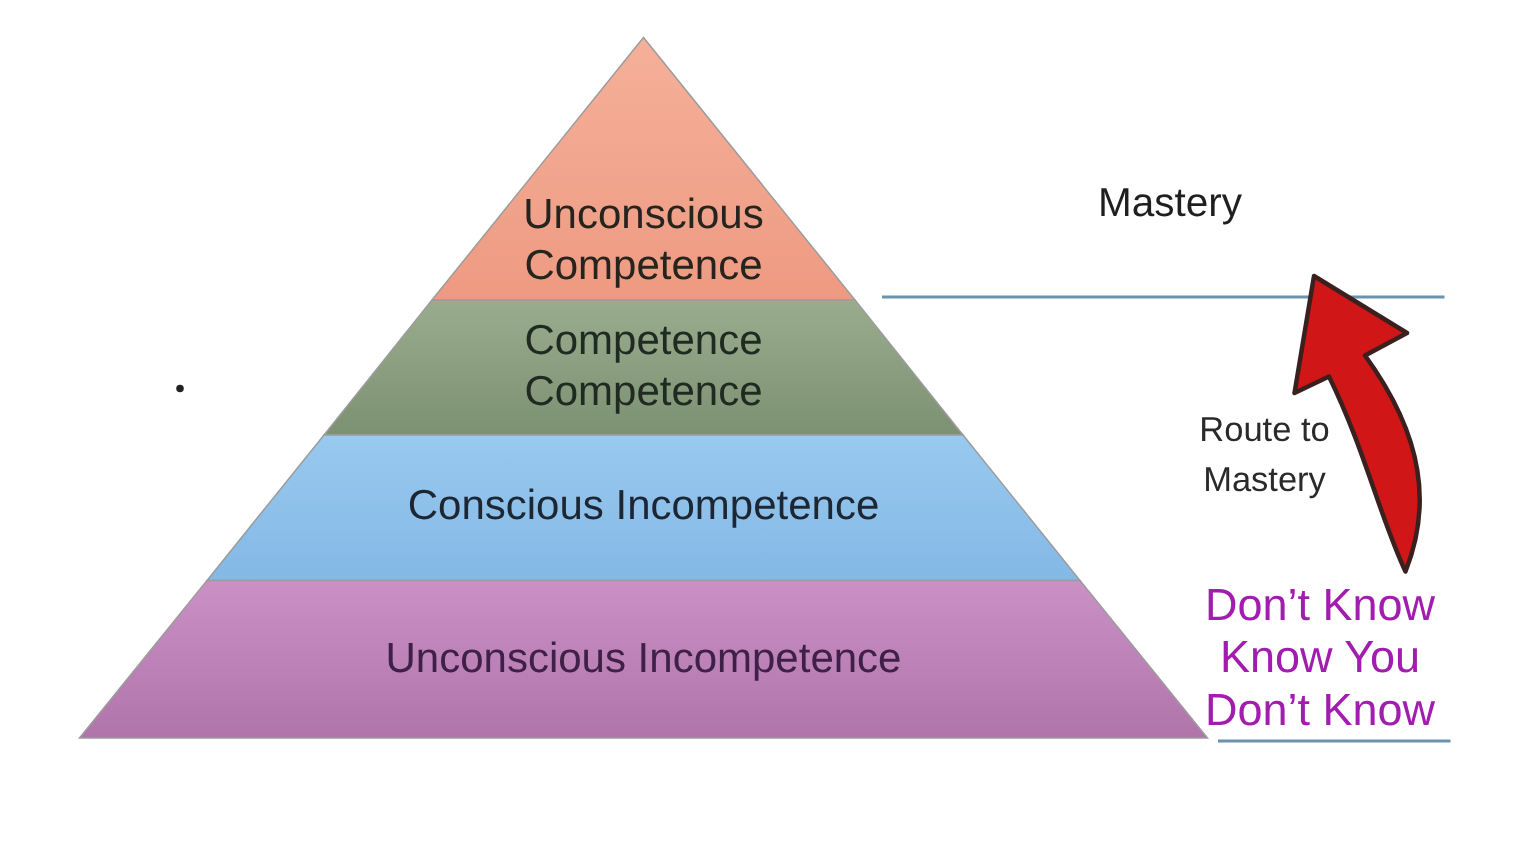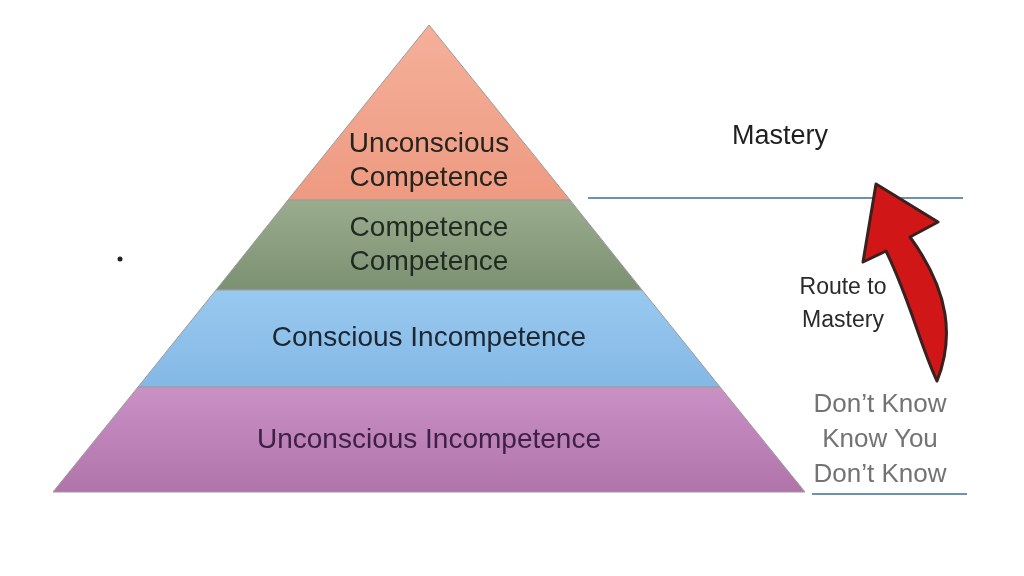--- a/index.html
+++ b/index.html
@@ -37,23 +37,23 @@
     font-size: 27px;
     line-height: 35px;
     color: #1f1f1f;
   }
   .route-label {
     font-size: 23px;
     line-height: 33px;
     color: #2a2a2a;
   }
   .dontknow-label {
-    font-size: 26px;
+    font-size: 30px;
     line-height: 35px;
-    color: #737373;
+    color: #a21caf;
   }
   .title-label {
     font-size: 33px;
     line-height: 40px;
     font-weight: 700;
     color: #111111;
   }
 </style>
 </head>
 <body>

